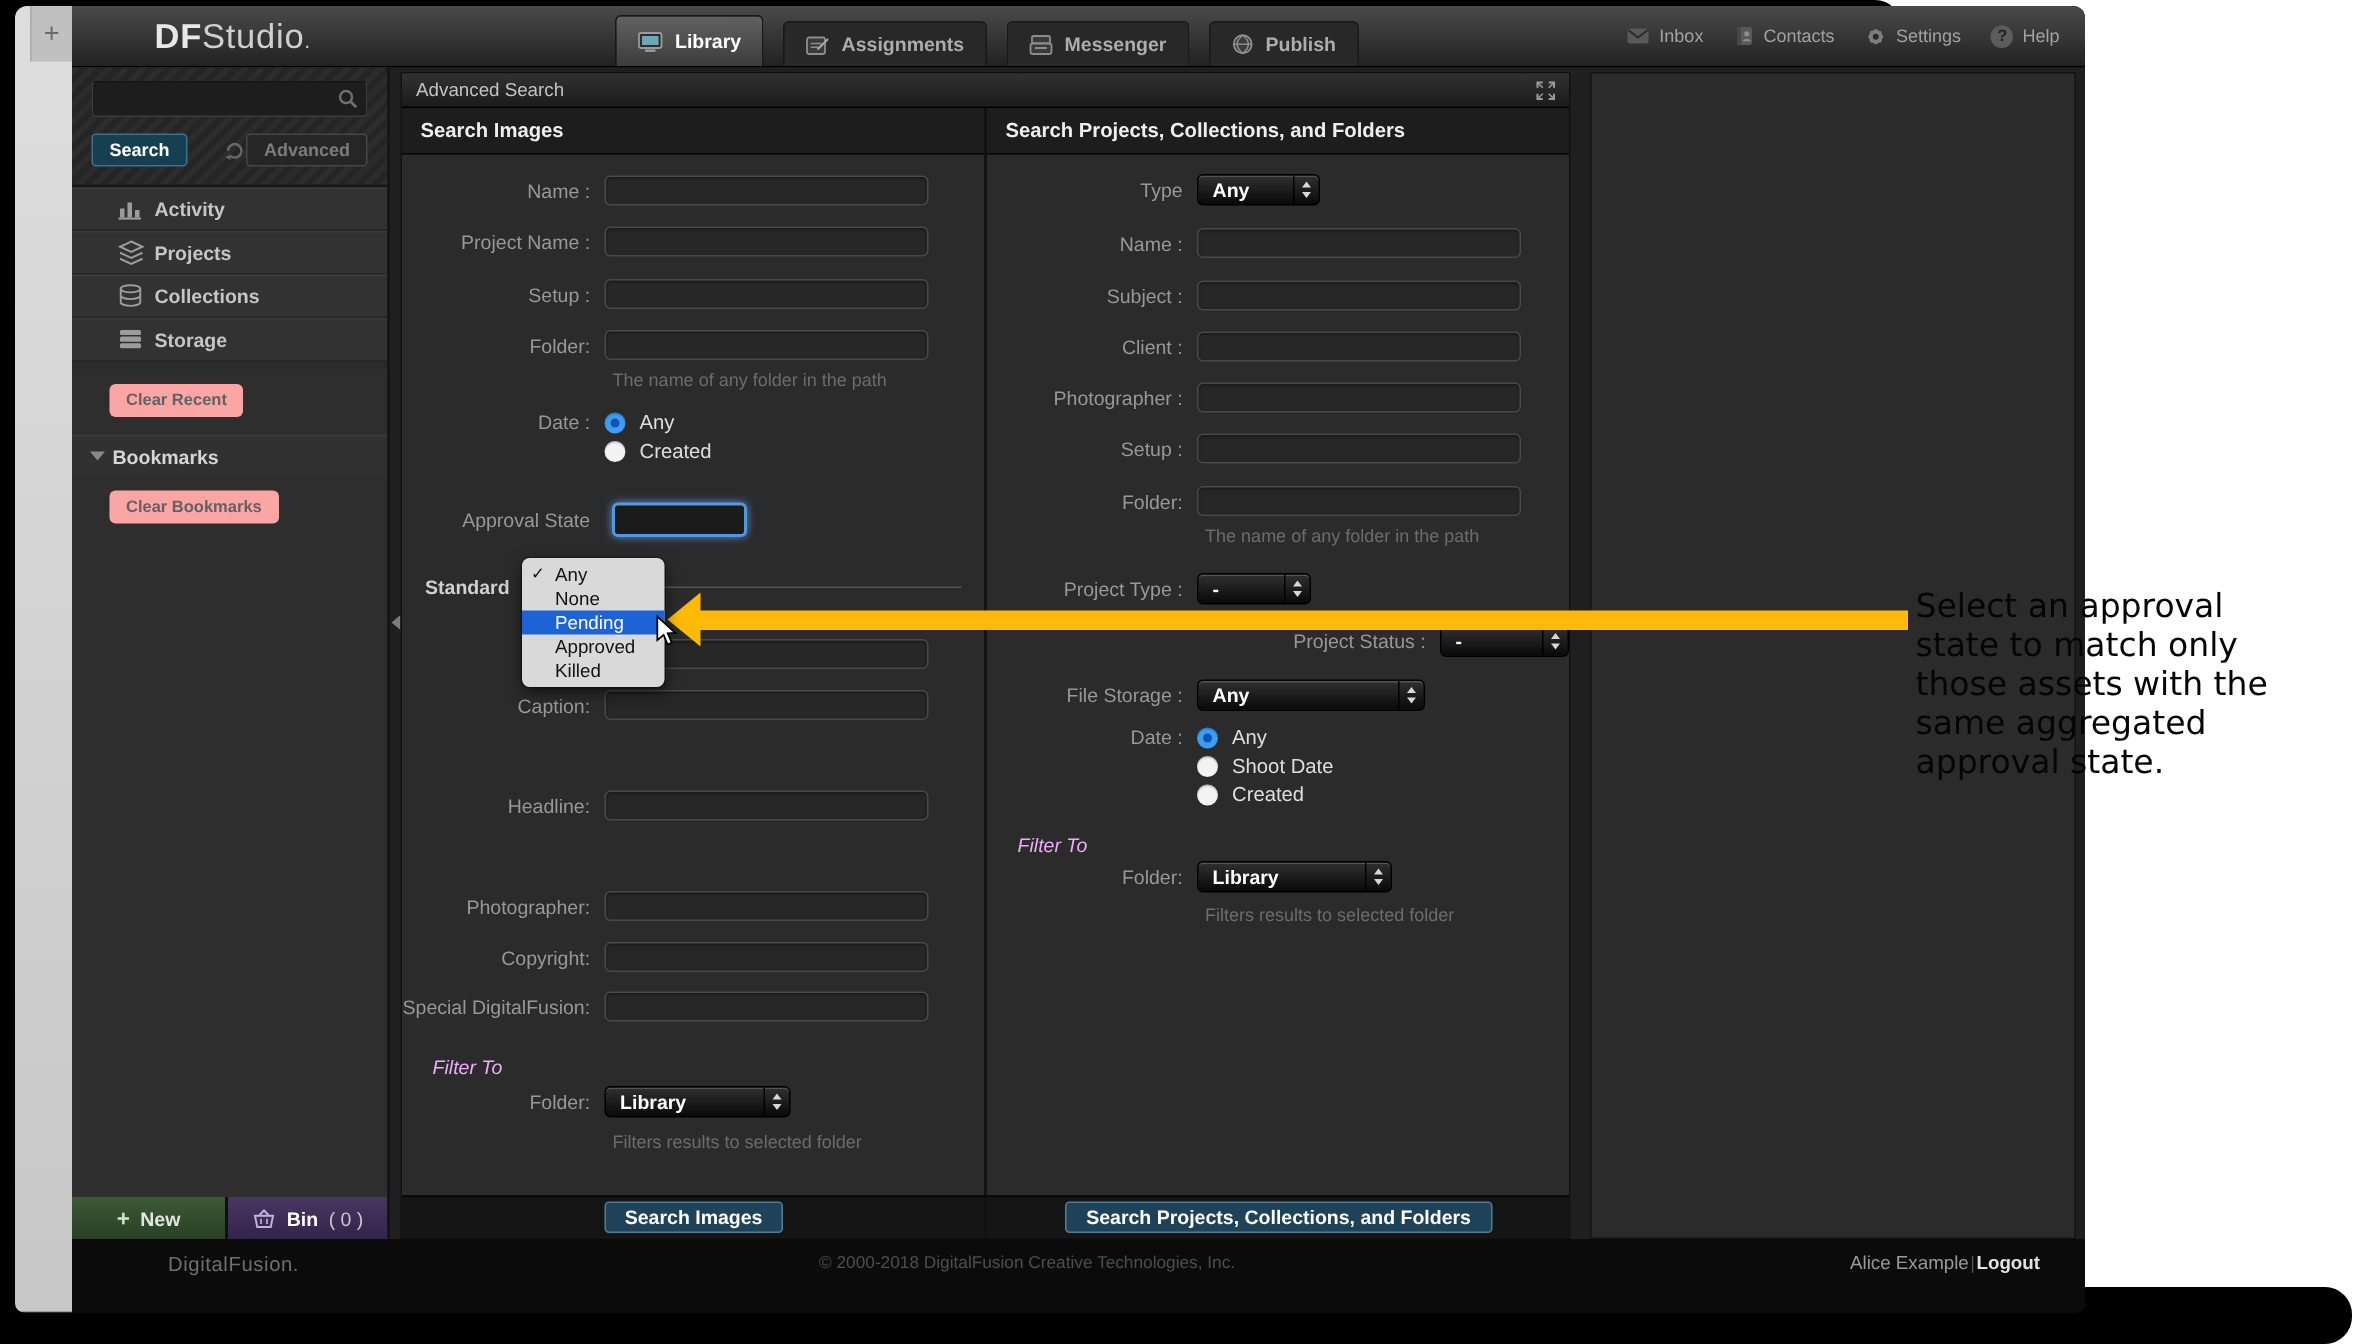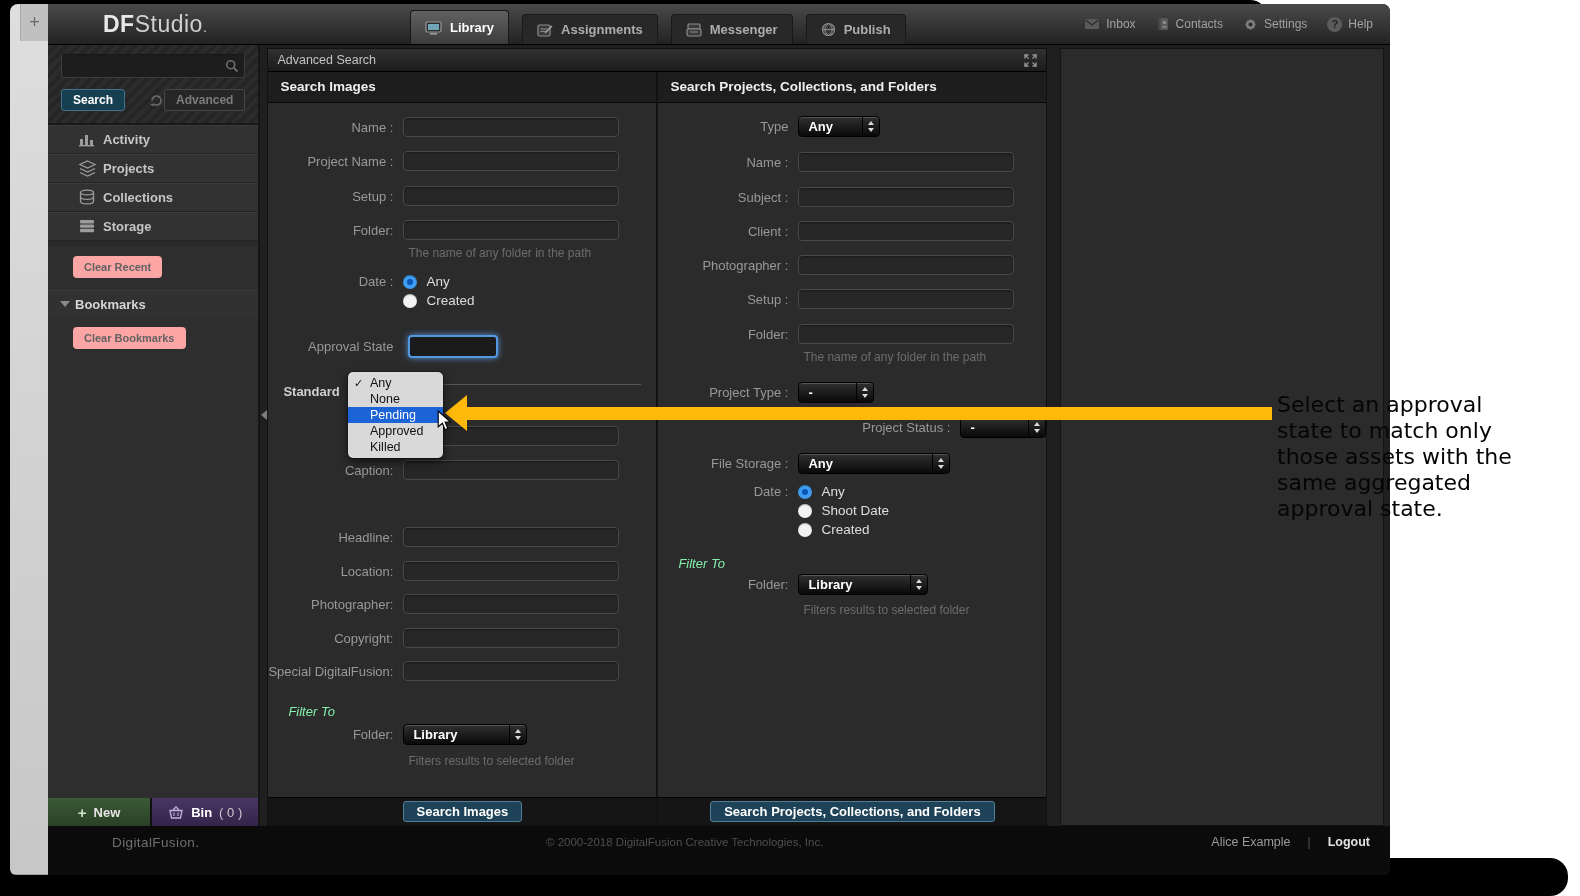--- a/index.html
+++ b/index.html
@@ -103,29 +103,29 @@
   .dsel .val{padding:0 9px;flex:1;white-space:nowrap;}
   .dsel .step{flex:0 0 16px;align-self:stretch;border-left:1px solid #000;display:flex;flex-direction:column;align-items:center;justify-content:center;gap:3px;}
   .tri-u{width:0;height:0;border-left:3.5px solid transparent;border-right:3.5px solid transparent;border-bottom:4px solid #d8d8d8;}
   .tri-d{width:0;height:0;border-left:3.5px solid transparent;border-right:3.5px solid transparent;border-top:4px solid #d8d8d8;}
   .radio-group{display:flex;flex-direction:column;gap:4px;}
   .r-row{display:flex;align-items:center;gap:9px;color:#dedede;font-size:13.5px;}
   .rad{width:14px;height:14px;border-radius:50%;background:#f3f3f3;box-shadow:inset 0 1px 1px rgba(0,0,0,.25);position:relative;}
   .rad.sel{background:#3e9df2;}
   .rad.sel::after{content:"";position:absolute;inset:4px;border-radius:50%;background:#0b55b4;}
   .row.tal{align-items:flex-start;}
-  .std-head{position:absolute;left:15px;right:15px;display:flex;align-items:flex-start;color:#d0d0d0;font-weight:bold;font-size:13px;}
+  .std-head{position:absolute;left:15px;right:15px;display:flex;align-items:center;color:#d0d0d0;font-weight:bold;font-size:13px;}
   .std-head .line{flex:1;height:1px;background:#555;margin-left:12px;}
-  .filter-lbl{position:absolute;left:20px;font-style:italic;color:#86efac;font-size:13px;}
+  .filter-lbl{position:absolute;left:20px;font-style:italic;color:#f0abfc;font-size:13px;}
   .fsel{width:86px;height:19px;margin-left:5px;border-radius:4px;background:#1b1b1b;border:2px solid #5596e0;box-shadow:0 0 6px rgba(85,150,224,.95);}
   
   .app-footer{position:relative;flex:0 0 49px;background:#0b0b0b;font-size:12px;}
   .brand{position:absolute;left:64px;top:9px;color:#6f6f6f;font-size:13.5px;letter-spacing:.4px;}
   .copyright{position:absolute;left:498px;top:10px;color:#4e4e4e;font-size:11.5px;}
-  .user-zone{position:absolute;right:20px;top:9px;display:flex;align-items:center;gap:17px;}
+  .user-zone{position:absolute;right:30px;top:9px;display:flex;align-items:center;gap:1px;}
   .user{color:#9a9a9a;font-size:12.5px;}
   .fsep{color:#555;}
   .logout{color:#e2e2e2;font-weight:bold;font-size:12.5px;}
   
   .menu{position:absolute;left:348px;top:372px;width:95px;padding:3px 0;background:#d9d9d9;border-radius:5px;z-index:50;
         box-shadow:0 4px 10px rgba(0,0,0,.55),0 0 0 1px rgba(0,0,0,.28);}
   .opt{height:16px;line-height:16px;font-size:12.5px;color:#111;padding-left:22px;position:relative;}
   .opt .chk{position:absolute;left:6px;font-size:11px;}
   .opt.hl{background:#1c63d8;color:#fff;}
   .arrow-shaft{position:absolute;left:466px;top:407px;width:806px;height:13px;background:#ffb908;z-index:40;}
@@ -414,24 +414,20 @@
                       <input class="inp" style="">
                     </div>
                   <div class="row" style="top:357px;">
                       <span class="lab">Caption:</span>
                       <input class="inp" style="">
                     </div>
                   <div class="row" style="top:424px;">
                       <span class="lab">Headline:</span>
                       <input class="inp" style="">
                     </div>
-                  <div class="row" style="top:458px;">
-                      <span class="lab">Location:</span>
-                      <input class="inp" style="">
-                    </div>
                   <div class="row" style="top:491px;">
                       <span class="lab">Photographer:</span>
                       <input class="inp" style="">
                     </div>
                   <div class="row" style="top:525px;">
                       <span class="lab">Copyright:</span>
                       <input class="inp" style="">
                     </div>
                   <div class="row" style="top:558px;">
                       <span class="lab">Special DigitalFusion:</span>

